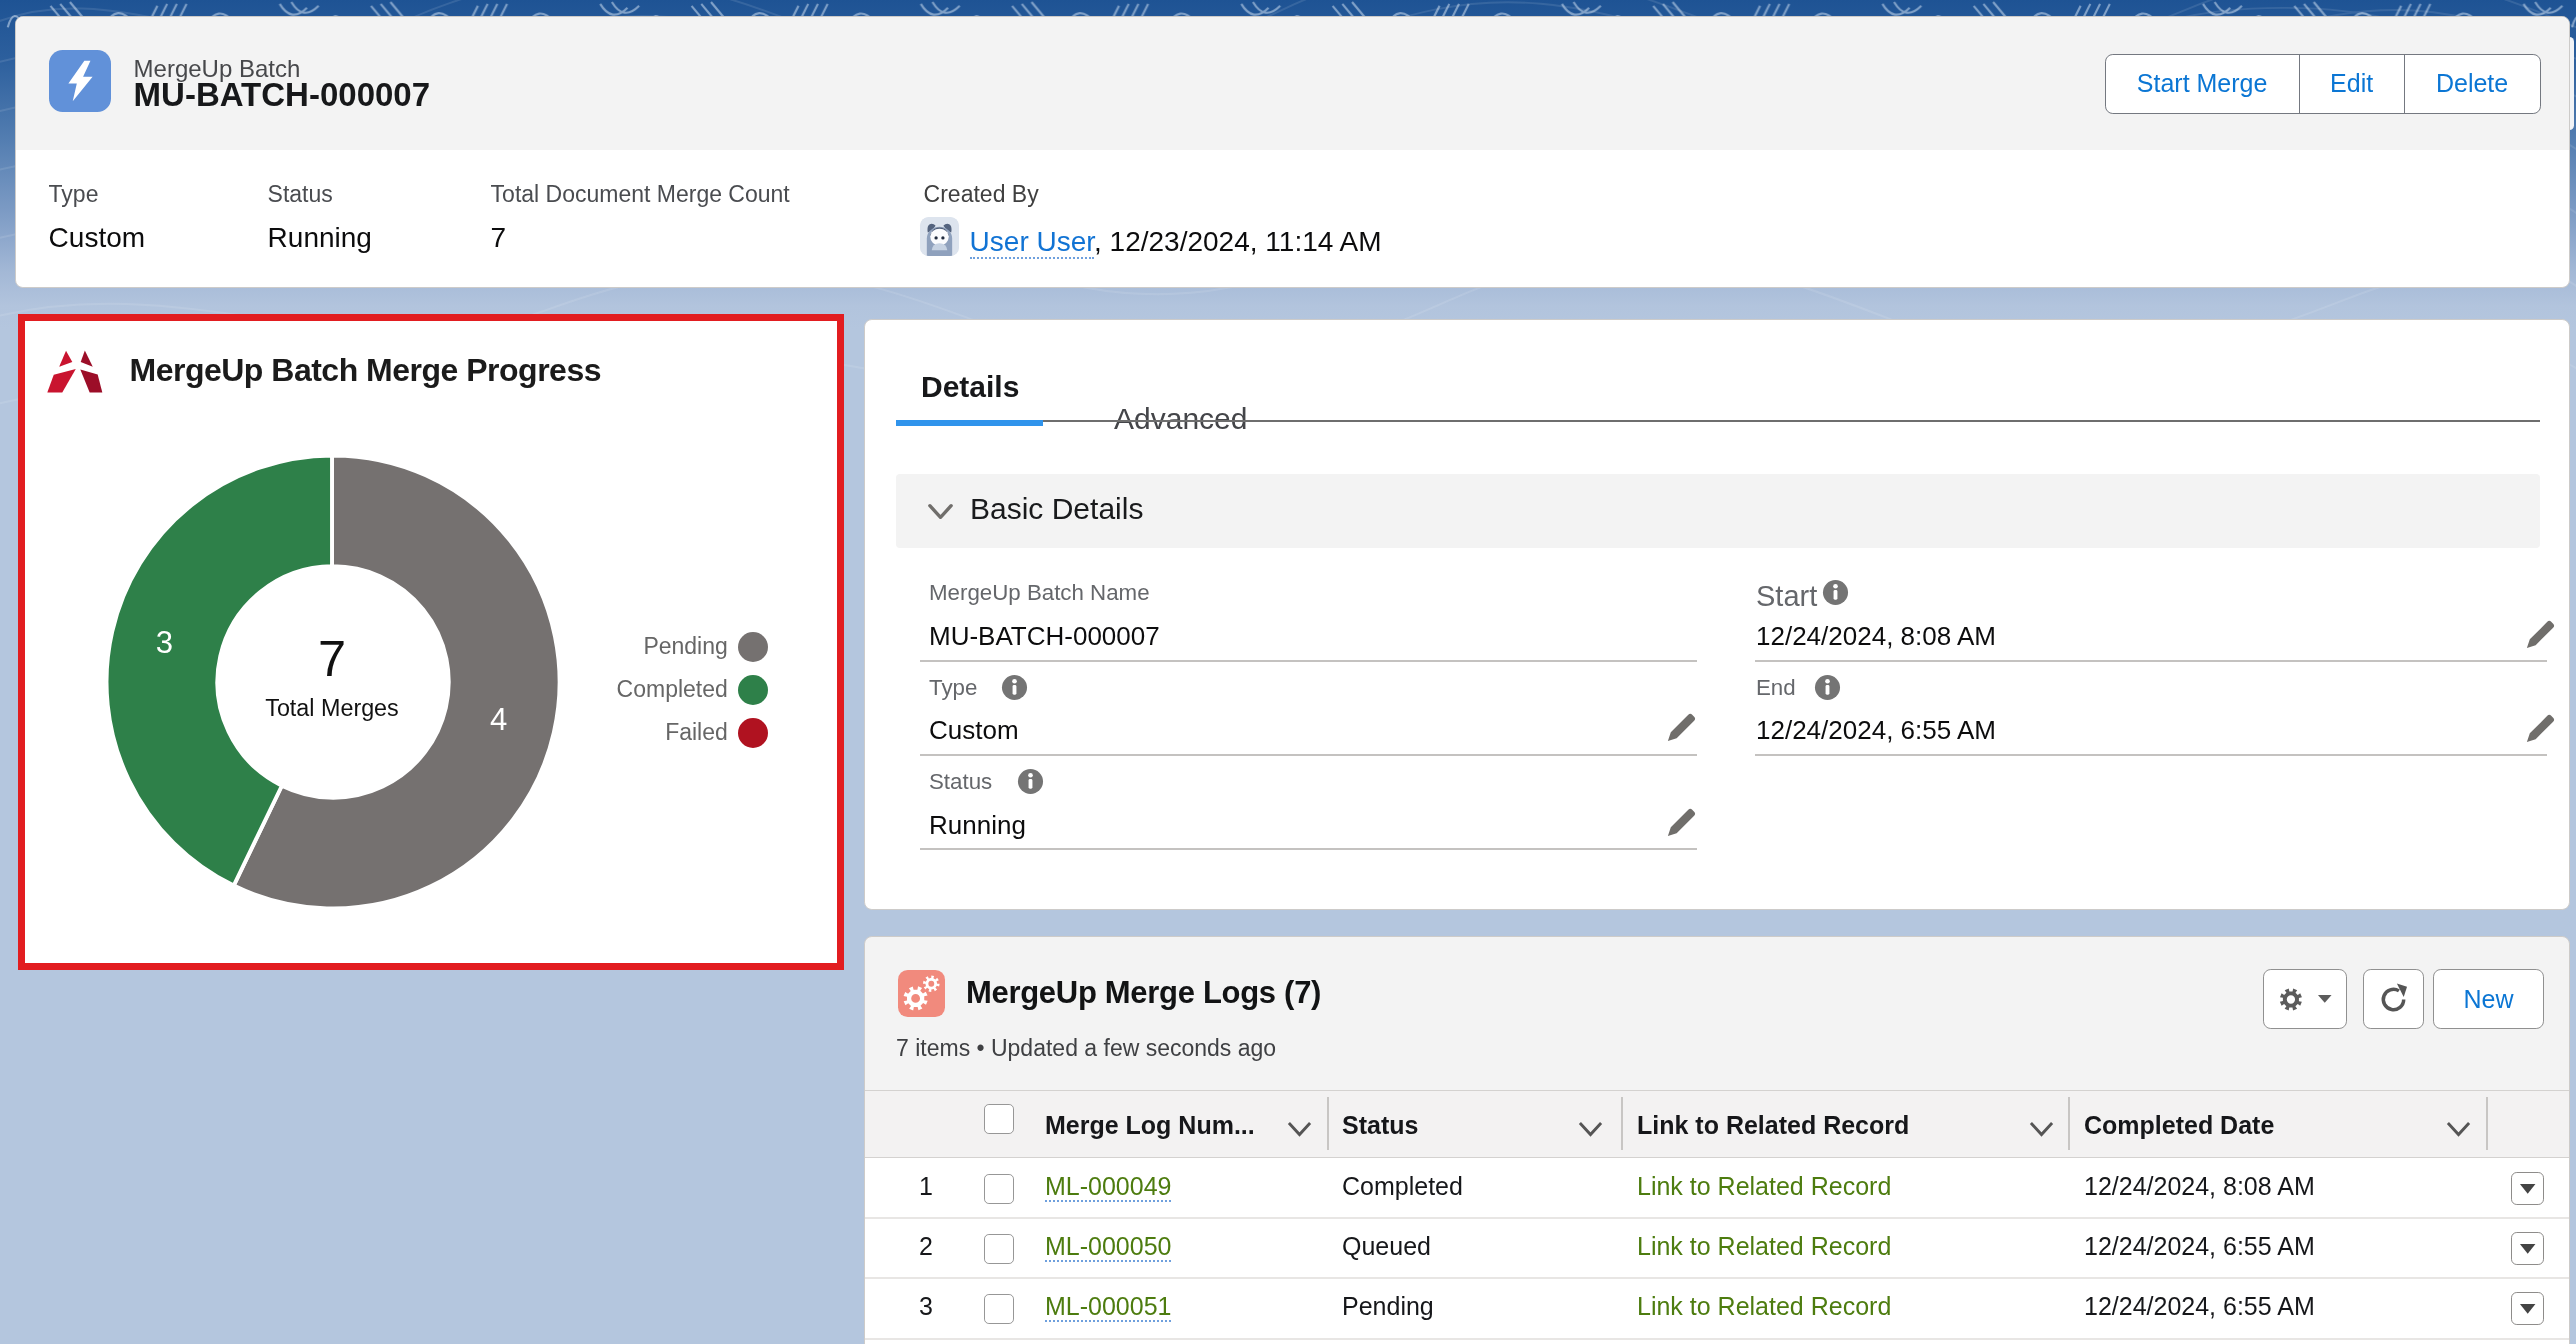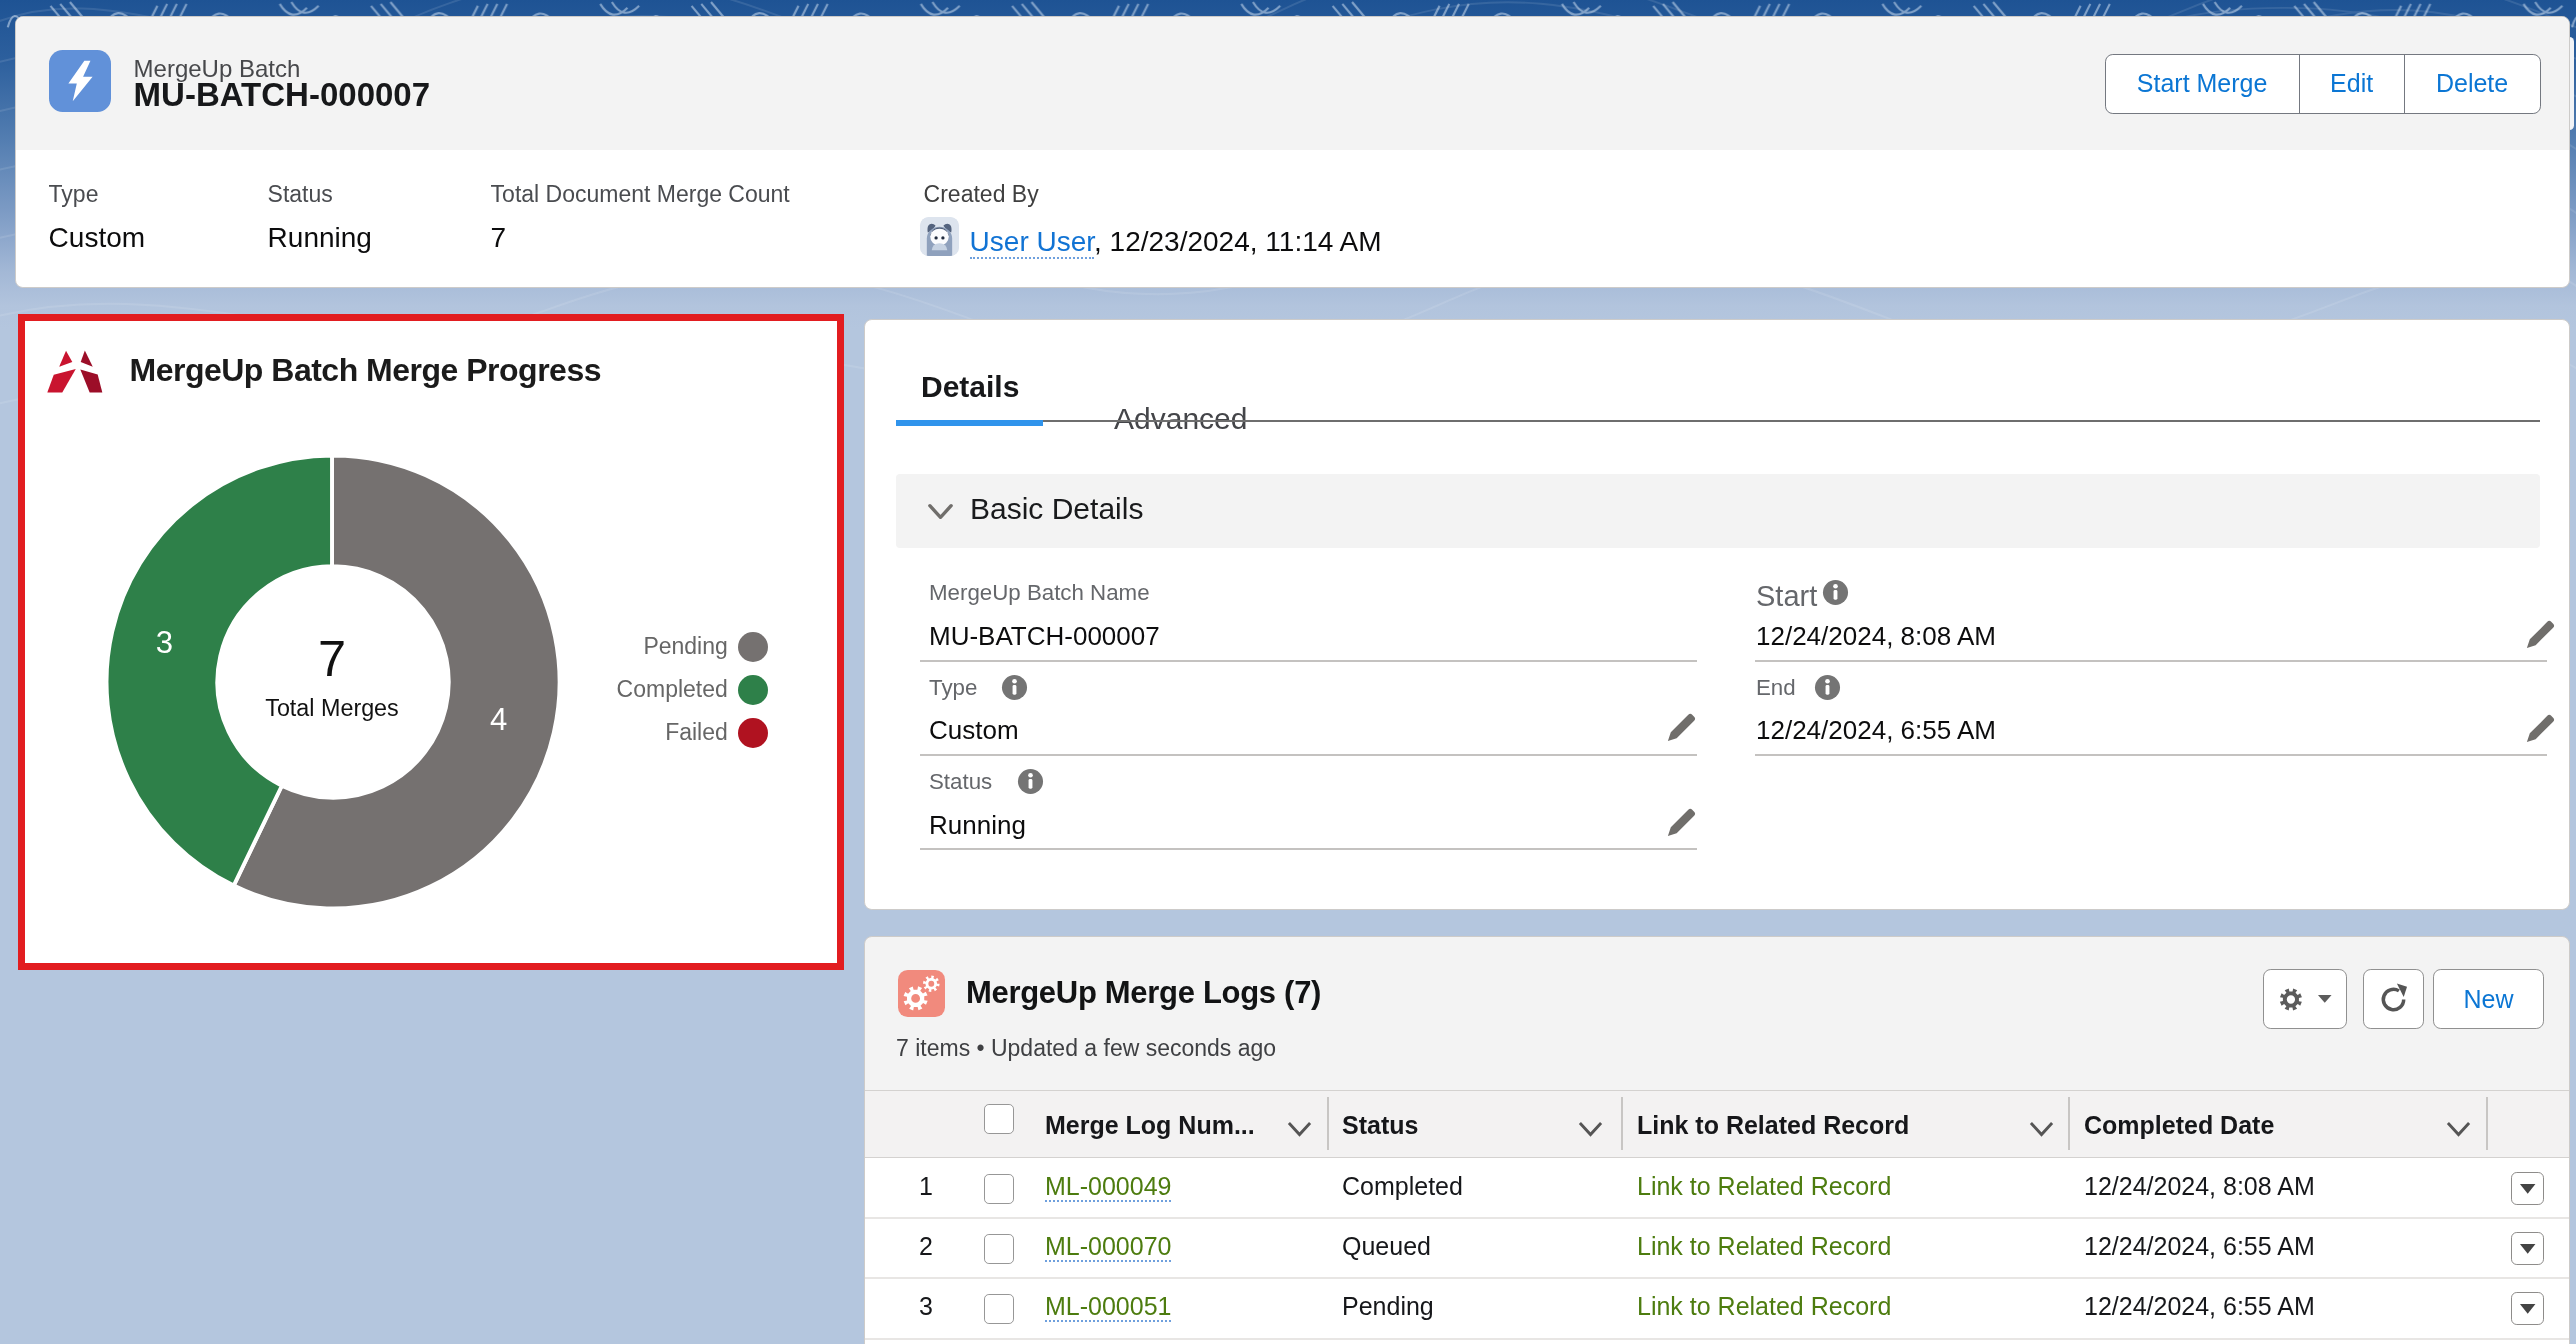--- a/index.html
+++ b/index.html
@@ -263,21 +263,21 @@
     <div class="abs" style="left:1219px;top:81px;">12/24/2024, 8:08 AM</div>
     <div class="abs" style="left:1646px;top:81px;width:33px;height:33px;border:1.9px solid #8e8c8a;border-radius:5.8px;display:flex;align-items:center;justify-content:center;">
         <svg width="19.4" height="13.6" viewBox="0 0 20 14">
           <path d="M2 2 L10 12 L18 2 Z" fill="#444"></path>
         </svg>
       </div>
 
     <div class="abs" style="left:0;top:186px;width:1704px;height:1.9px;background:#e8e6e4;"></div>
     <div class="abs" style="left:54px;top:141px;">2</div>
     <div class="abs" style="left:119px;top:143px;width:30px;height:30px;background:#fff;border:1.9px solid #979797;border-radius:4.9px;"></div>
-    <div class="abs" style="left:180px;top:141px;"><span class="blue" style="border-bottom:2.9px dotted #6fa0dd;">ML-000070</span></div>
+    <div class="abs" style="left:180px;top:141px;"><span class="blue" style="border-bottom:2.9px dotted #6fa0dd;">ML-000050</span></div>
     <div class="abs" style="left:477px;top:141px;text-align:right;">Queued</div>
     <div class="abs" style="left:772px;top:141px;"><span class="blue">Link to Related Record</span></div>
     <div class="abs" style="left:1219px;top:141px;">12/24/2024, 6:55 AM</div>
     <div class="abs" style="left:1646px;top:141px;width:33px;height:33px;border:1.9px solid #8e8c8a;border-radius:5.8px;display:flex;align-items:center;justify-content:center;">
         <svg width="19.4" height="13.6" viewBox="0 0 20 14">
           <path d="M2 2 L10 12 L18 2 Z" fill="#444"></path>
         </svg>
       </div>
 
     <div class="abs" style="left:0;top:247px;width:1704px;height:1.9px;background:#e8e6e4;"></div>

